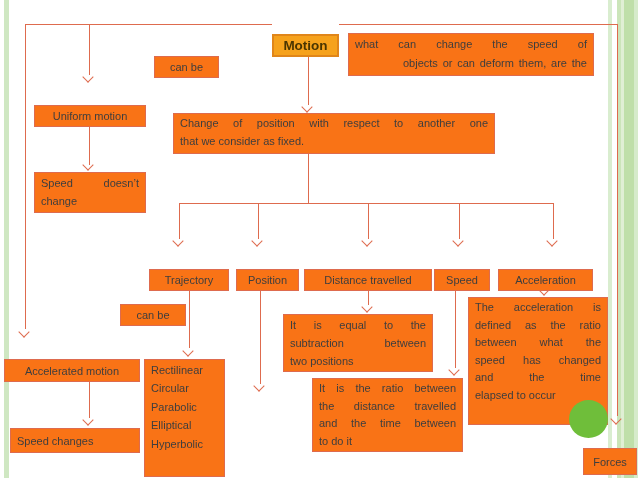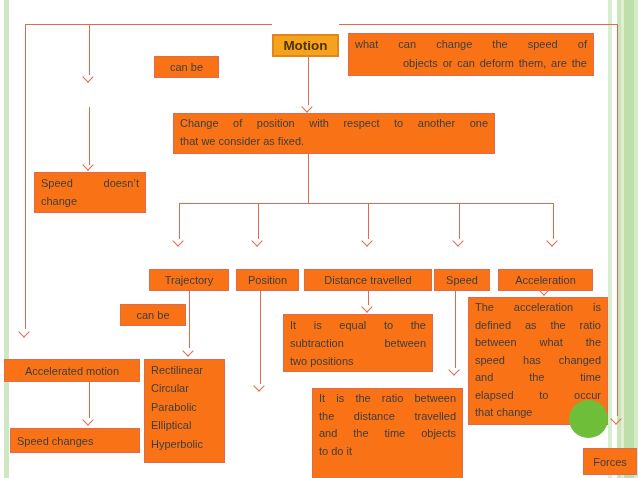--- a/index.html
+++ b/index.html
@@ -104,20 +104,21 @@
 
   <div class="box title center" style="left:272px;top:14px;width:67px;height:23px">Motion</div>
 
   <div class="box center" style="left:154px;top:36px;width:65px;height:22px">can be</div>
 
   <div class="box jline jall lh19" style="left:348px;top:33px;width:246px;height:43px">
       <div>what can change the speed of</div>
       <div>objects or can deform them, are the</div>
     </div>
 
+  <div class="box center" style="left:34px;top:85px;width:112px;height:22px">Uniform motion</div>
 
   <div class="box jline lh17" style="left:173px;top:113px;width:322px;height:41px">
       <div>Change of position with respect to another one</div>
       <div>that we consider as fixed.</div>
     </div>
 
   <div class="box jline" style="left:34px;top:172px;width:112px;height:41px">
       <div>Speed doesn’t</div>
       <div>change</div>
     </div>
@@ -129,50 +130,49 @@
   <div class="box center" style="left:304px;top:249px;width:128px;height:22px">Distance travelled</div>
 
   <div class="box center" style="left:434px;top:249px;width:56px;height:22px">Speed</div>
 
   <div class="box center" style="left:498px;top:249px;width:95px;height:22px">Acceleration</div>
 
   <div class="box center" style="left:120px;top:284px;width:66px;height:22px">can be</div>
 
   <div class="box center" style="left:4px;top:339px;width:136px;height:23px">Accelerated motion</div>
 
-  <div class="box" id="n-trajectory-types" style="left:144px;top:359px;width:81px;height:104px">
+  <div class="box" id="n-trajectory-types" style="left:144px;top:359px;width:81px;height:118px">
       <div>Rectilinear</div>
       <div>Circular</div>
       <div>Parabolic</div>
       <div>Elliptical</div>
       <div>Hyperbolic</div>
     </div>
 
 
   <div class="box jline" style="left:283px;top:314px;width:150px;height:58px">
       <div>It is equal to the</div>
       <div>subtraction between</div>
       <div>two positions</div>
     </div>
 
-  <div class="box jline lh17" style="left:312px;top:388px;width:151px;height:91px">
+  <div class="box jline lh17" style="left:312px;top:378px;width:151px;height:74px">
       <div>It is the ratio between</div>
       <div>the distance travelled</div>
-      <div>and the time objects</div>
+      <div>and the time between</div>
       <div>to do it</div>
     </div>
 
   <div class="box jline lh17" style="left:468px;top:297px;width:140px;height:128px">
       <div>The acceleration is</div>
       <div>defined as the ratio</div>
       <div>between what the</div>
       <div>speed has changed</div>
       <div>and the time</div>
       <div>elapsed to occur</div>
-      <div>that change</div>
     </div>
 
   <div class="box leftv" style="left:10px;top:428px;width:130px;height:25px">Speed changes</div>
 
   <div class="box center" style="left:583px;top:428px;width:54px;height:27px">Forces</div>
 
   <div id="green-circle"></div>
 
 </div>
 

